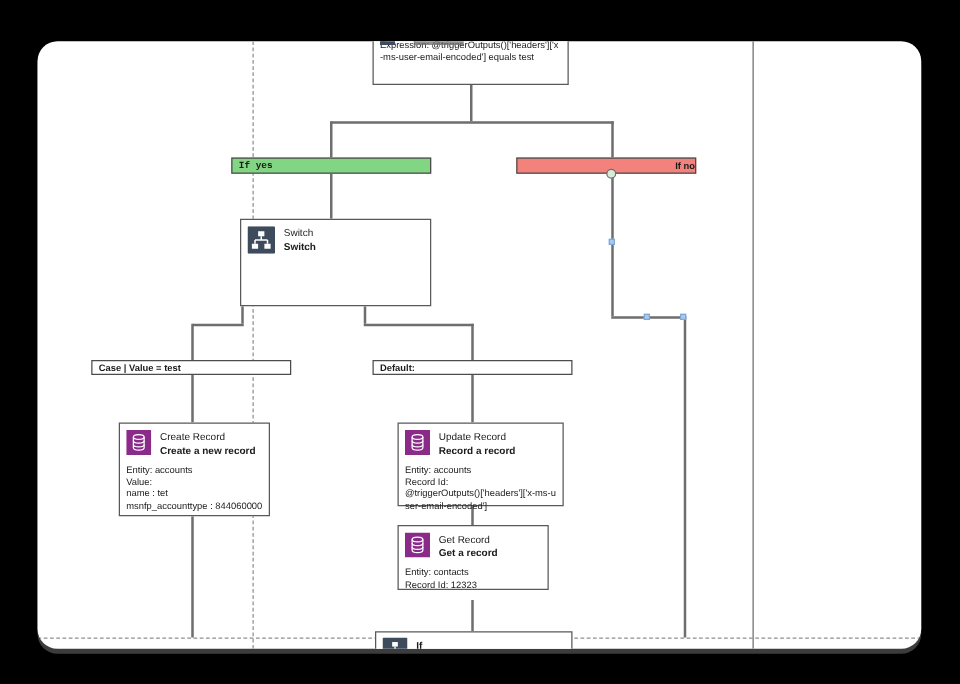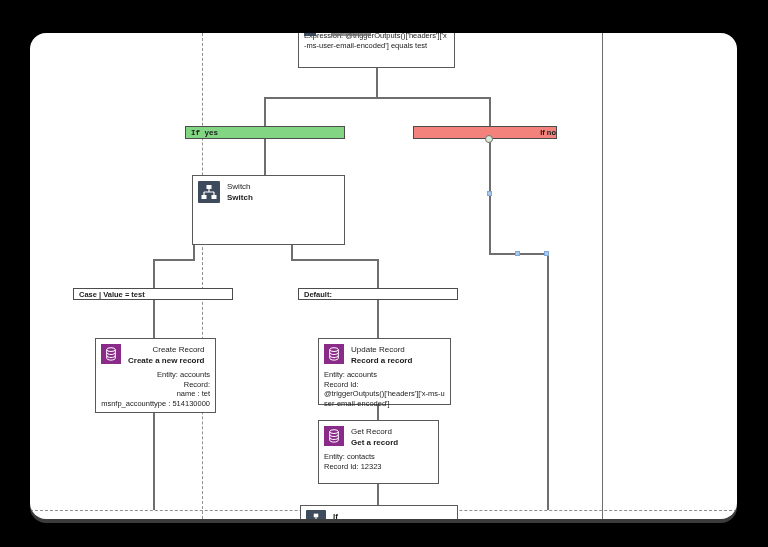--- a/index.html
+++ b/index.html
@@ -94,40 +94,40 @@
       </div>
     </div>
 
     <div class="bar white" style="left:268px;top:255px;width:160px;height:12px;">
       <span>Default:</span>
     </div>
     <div class="bar white" style="left:43px;top:255px;width:160px;height:12px;">
       <span>Case | Value = test</span>
     </div>
 
-    <div class="box" style="left:65px;top:305px;width:121px;height:75px;text-align:right;">
+    <div class="box" style="left:65px;top:305px;width:121px;height:75px;">
       <div class="node-head">
         <span class="node-icon">
           <svg width="20" height="20" viewBox="0 0 20 20">
             <rect width="20" height="20" fill="#8a2b8a"></rect>
             <ellipse cx="10" cy="5.6" rx="4.3" ry="1.9" stroke="#fff" fill="none"></ellipse>
             <path d="M5.7 5.6v8.6c0 1 1.9 1.9 4.3 1.9s4.3-.9 4.3-1.9V5.6" stroke="#fff" fill="none"></path>
             <path d="M5.7 8.6c0 1 1.9 1.9 4.3 1.9s4.3-.9 4.3-1.9M5.7 11.6c0 1 1.9 1.9 4.3 1.9s4.3-.9 4.3-1.9" stroke="#fff" fill="none"></path>
           </svg>
         </span>
         <span class="node-titles">
           <div class="node-title">Create Record</div>
           <div class="node-sub">Create a new record</div>
         </span>
       </div>
       <div class="node-body">
         <div>Entity: accounts</div>
-        <div>Record:</div>
+        <div>Value:</div>
         <div>name : tet</div>
-        <div>msnfp_accounttype : 514130000</div>
+        <div>msnfp_accounttype : 844060000</div>
       </div>
     </div>
 
     <div class="box" style="left:288px;top:305px;width:133px;height:67px;">
       <div class="node-head">
         <span class="node-icon">
           <svg width="20" height="20" viewBox="0 0 20 20">
             <rect width="20" height="20" fill="#8a2b8a"></rect>
             <ellipse cx="10" cy="5.6" rx="4.3" ry="1.9" stroke="#fff" fill="none"></ellipse>
             <path d="M5.7 5.6v8.6c0 1 1.9 1.9 4.3 1.9s4.3-.9 4.3-1.9V5.6" stroke="#fff" fill="none"></path>
@@ -139,21 +139,21 @@
           <div class="node-sub">Record a record</div>
         </span>
       </div>
       <div class="node-body">
         <div>Entity: accounts</div>
         <div>Record Id:</div>
         <div>@triggerOutputs()['headers']['x-ms-user-email-encoded']</div>
       </div>
     </div>
 
-    <div class="box" style="left:288px;top:387px;width:121px;height:64px;">
+    <div class="box" style="left:288px;top:387px;width:121px;height:52px;">
       <div class="node-head">
         <span class="node-icon">
           <svg width="20" height="20" viewBox="0 0 20 20">
             <rect width="20" height="20" fill="#8a2b8a"></rect>
             <ellipse cx="10" cy="5.6" rx="4.3" ry="1.9" stroke="#fff" fill="none"></ellipse>
             <path d="M5.7 5.6v8.6c0 1 1.9 1.9 4.3 1.9s4.3-.9 4.3-1.9V5.6" stroke="#fff" fill="none"></path>
             <path d="M5.7 8.6c0 1 1.9 1.9 4.3 1.9s4.3-.9 4.3-1.9M5.7 11.6c0 1 1.9 1.9 4.3 1.9s4.3-.9 4.3-1.9" stroke="#fff" fill="none"></path>
           </svg>
         </span>
         <span class="node-titles">

